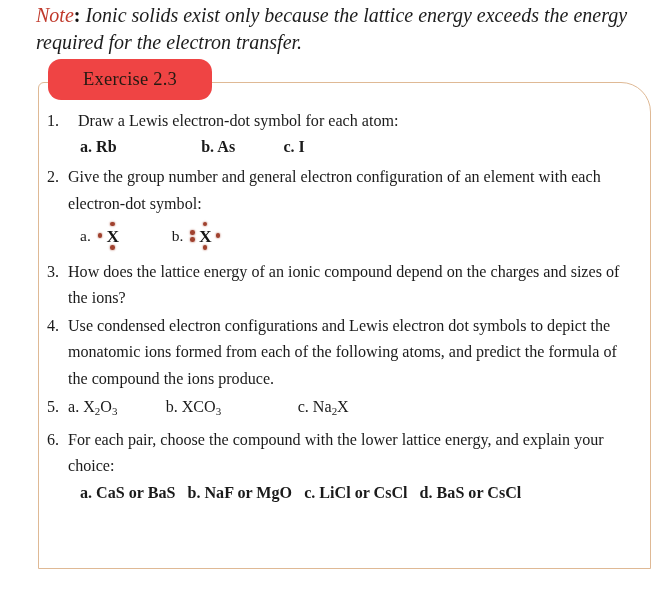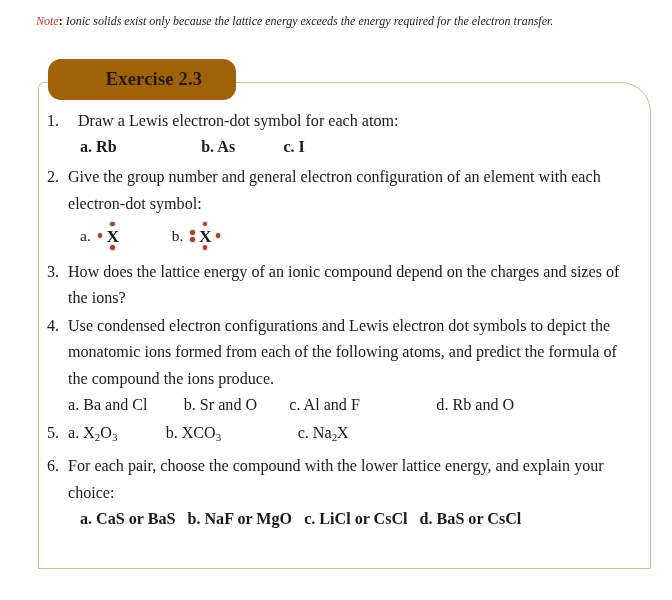--- a/index.html
+++ b/index.html
@@ -13,24 +13,24 @@
     font-family: "Liberation Serif", "DejaVu Serif", serif;
     color: #1a1a1a;
     overflow: hidden;
     position: relative;
   }
 
   
   .note-block {
     position: absolute;
     left: 36px;
-    top: 8px;
+    top: 2px;
     width: 600px;
     font-style: italic;
-    font-size: 12px;
+    font-size: 20px;
     line-height: 27px;
     color: #1c1c1c;
   }
   .note-label {
     color: #c0392b;
     font-style: italic;
     font-weight: 400;
   }
   .note-colon {
     color: #111111;
@@ -51,31 +51,30 @@
     border-top-left-radius: 6px;
     background: transparent;
   }
 
   .exercise-badge {
     position: absolute;
     left: 48px;
     top: 59px;
     width: 164px;
     height: 41px;
-    background: #a16207;
+    background: #ef4444;
     border-radius: 13px;
     display: flex;
     align-items: center;
     justify-content: center;
-    font-weight: 700;
+    font-weight: 400;
     font-size: 18.5px;
     color: #241a12;
     letter-spacing: 0.2px;
     z-index: 5;
-    padding-left: 24px;
   }
 
   
   .q-list {
     position: absolute;
     left: 38px;
     top: 100px;
     width: 613px;
     padding: 0;
   }
@@ -200,21 +199,20 @@
     <div class="q-num">3.</div>
     <div class="q-body">
       <span class="q-text">How does the lattice energy of an ionic compound depend on the charges and sizes of the ions?</span>
     </div>
   </div>
 
   <div class="q-item" style="margin-top:2px;">
     <div class="q-num">4.</div>
     <div class="q-body">
       <span class="q-text">Use condensed electron configurations and Lewis electron dot symbols to depict the monatomic ions formed from each of the following atoms, and predict the formula of the compound the ions produce.</span>
-      <span class="sub-row">a. Ba and Cl         b. Sr and O        c. Al and F                   d. Rb and O</span>
     </div>
   </div>
 
   <div class="q-item" style="margin-top:2px;">
     <div class="q-num">5.</div>
     <div class="q-body">
       <span class="sub-row"><span>a. X</span><sub>2</sub><span>O</span><sub>3</sub><span>            </span><span>b. XCO</span><sub>3</sub><span>                   </span><span>c. Na</span><sub>2</sub><span>X</span></span>
     </div>
   </div>
 

